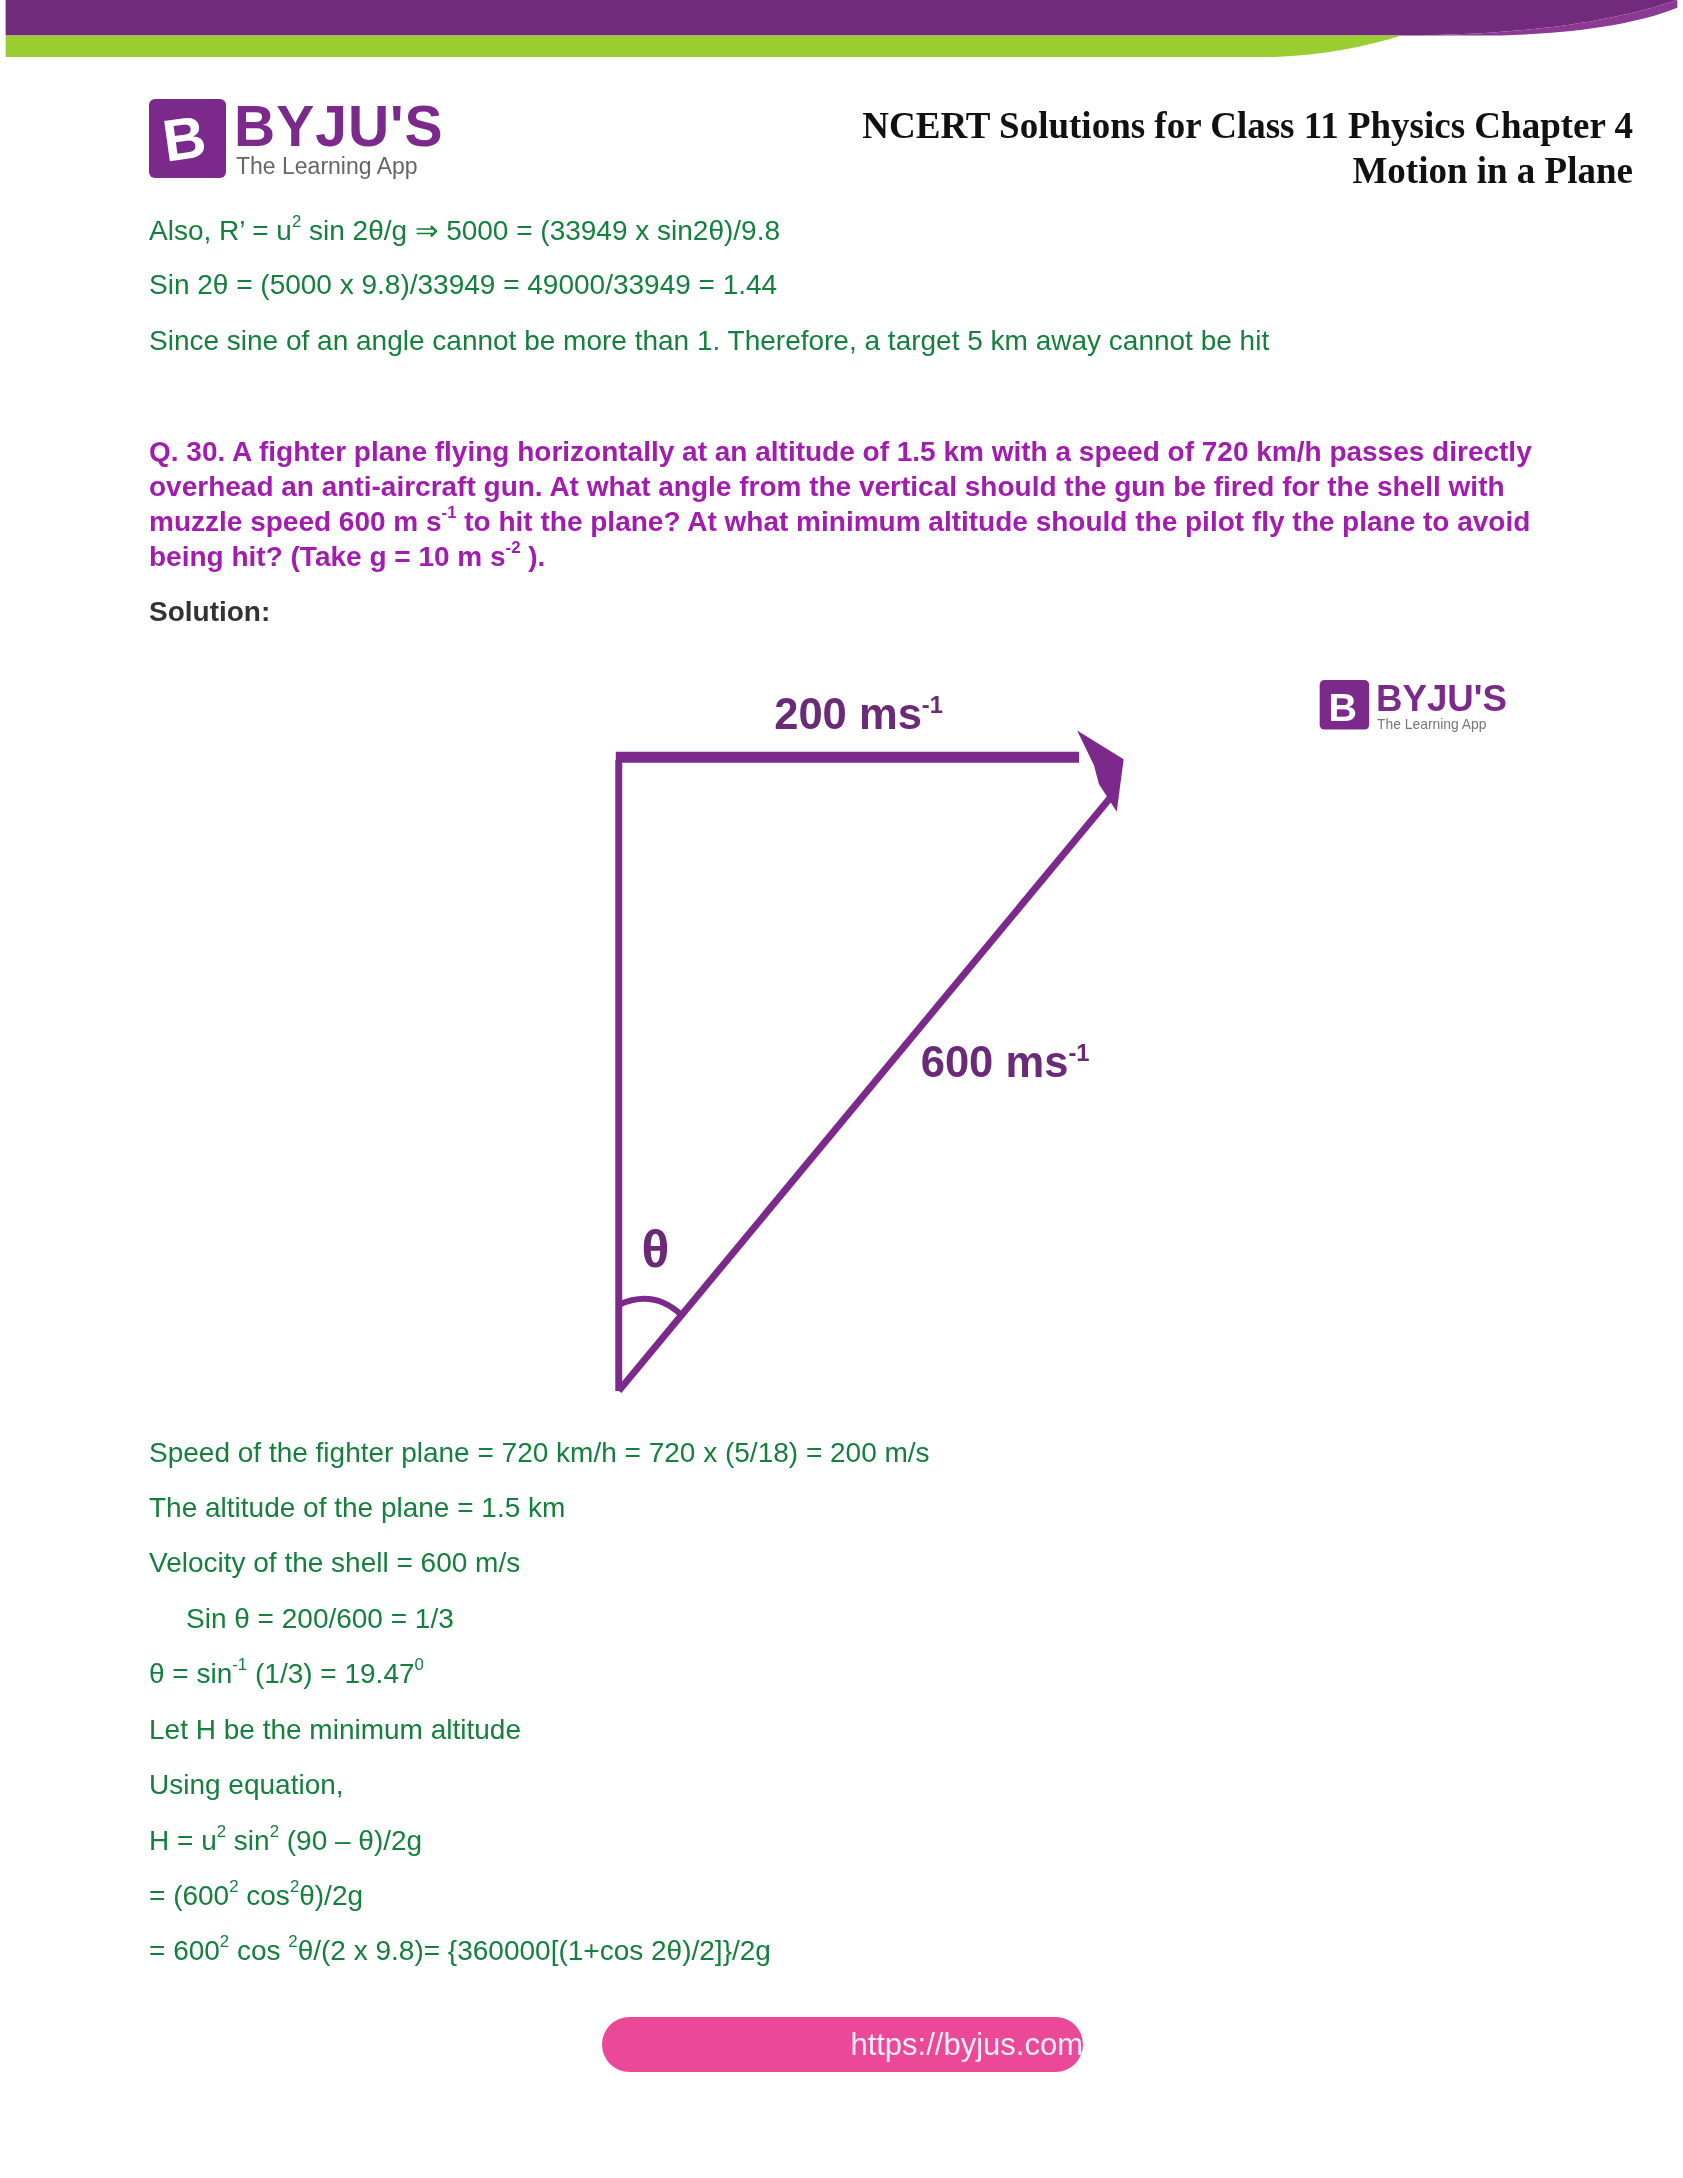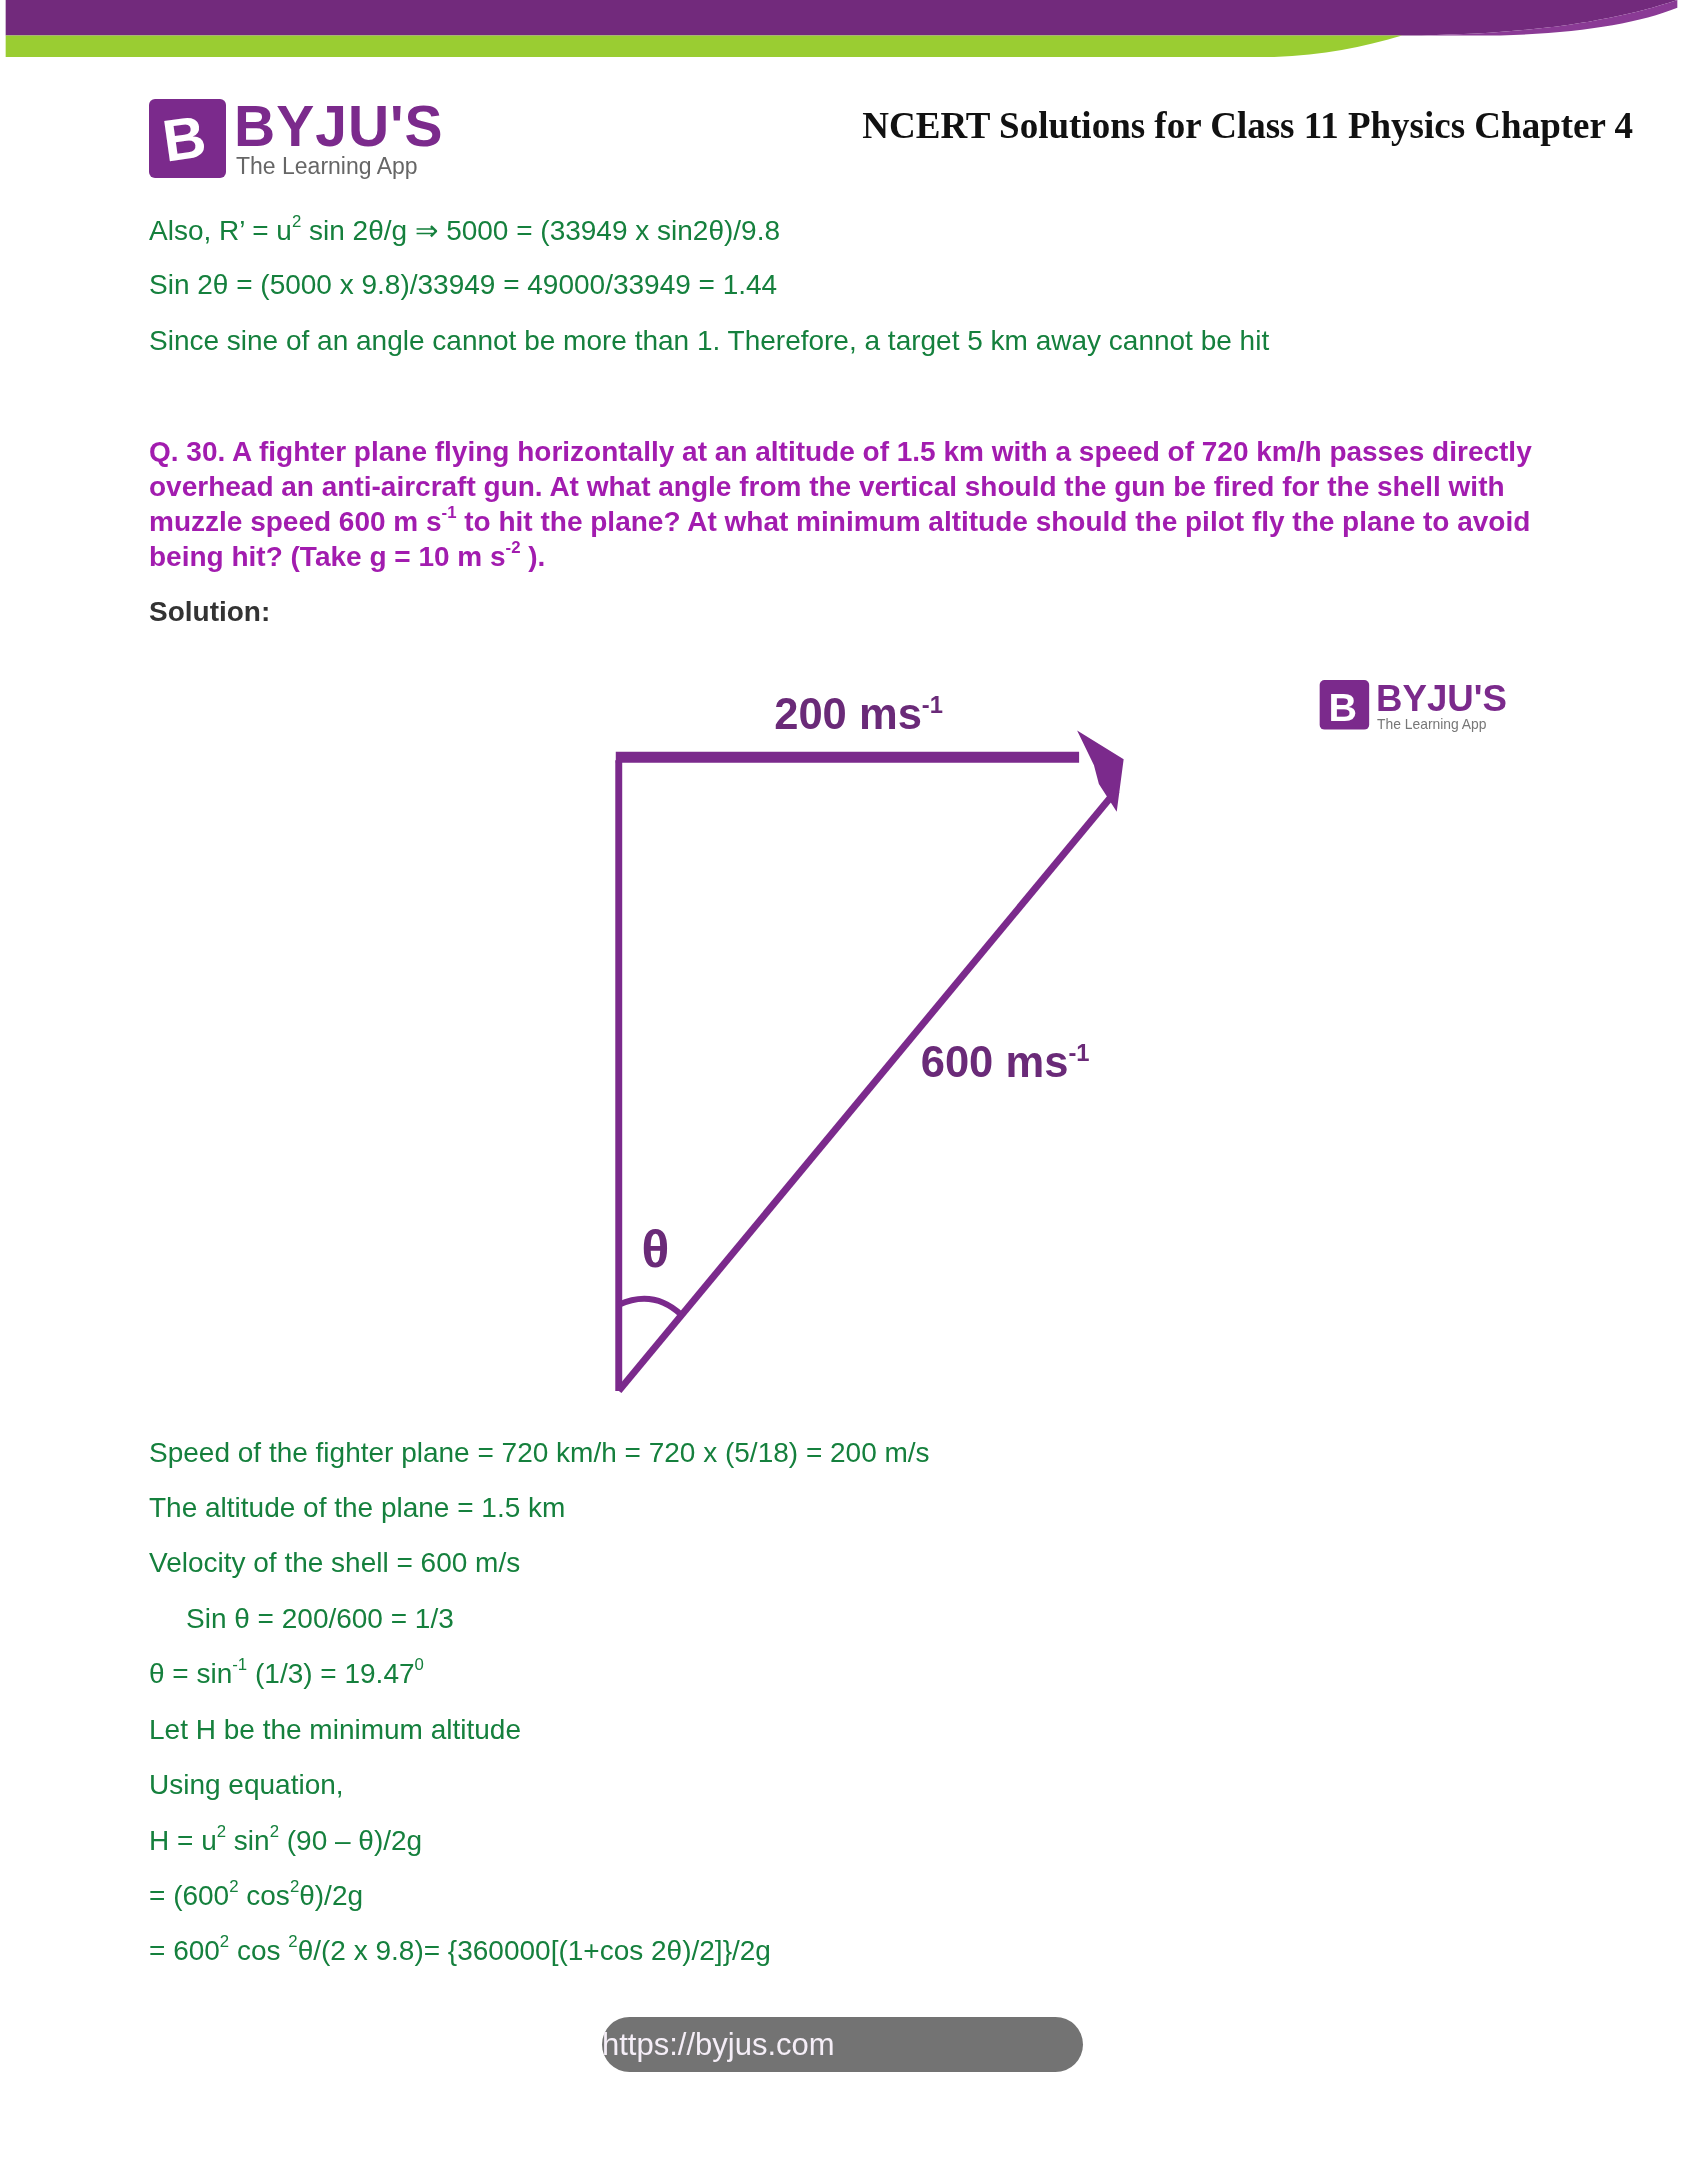--- a/index.html
+++ b/index.html
@@ -11,42 +11,43 @@
     .logo .mark span { position:absolute; left:14px; top:6px; font-size:59px; font-weight:bold; color:#ffffff; font-family:"Liberation Sans", sans-serif; transform:rotate(-8deg); }
     .logo .word { position:absolute; left:85px; top:-6px; font-size:57px; font-weight:bold; color:#7b2a8c; letter-spacing:1px; }
     .logo .tag { position:absolute; left:87px; top:54px; font-size:23px; color:#666666; }
     .doc-title { position:absolute; right:50px; top:103px; text-align:right; font-family:"Liberation Serif", serif;
                  font-weight:bold; font-size:37px; color:#111111; line-height:45px; }
     .line { position:absolute; left:149px; font-size:28px; color:#15803d; white-space:nowrap; }
     .q { position:absolute; left:149px; top:434px; width:1406px; font-size:28px; font-weight:bold; color:#a21caf; line-height:35px; }
     .sol { position:absolute; left:149px; top:596px; font-size:28px; font-weight:bold; color:#333333; }
     sup { font-size:0.6em; line-height:0; vertical-align:0.75em; }
     .diagram { position:absolute; left:594px; top:663px; width:990px; height:743px; }
-    .footer-pill { position:absolute; left:602px; top:2017px; width:481px; height:55px; background:#737373; border-radius:28px;
-                   color:#f5eef7; font-size:31px; text-align:left; line-height:55px; }
+    .footer-pill { position:absolute; left:602px; top:2017px; width:481px; height:55px; background:#ec4899; border-radius:28px;
+                   color:#f5eef7; font-size:31px; text-align:right; line-height:55px; }
   </style>
 </head>
 <body>
 
 <svg class="top-band" viewBox="0 0 1700 60" width="1683" height="59">
   <path d="M0,0 H1700 V0 C1640,20 1560,34 1440,36 H0 Z" fill="#722a7c"></path>
   <path d="M1440,36 C1560,34 1640,20 1700,0 V8 C1660,24 1600,34 1520,36 Z" fill="#8a3a95"></path>
   <path d="M0,36 H1420 C1380,48 1340,56 1290,58 H0 Z" fill="#9acd32"></path>
 </svg>
 
 <div class="logo">
   <div class="mark">
     <span>B</span>
   </div>
   <div class="word">BYJU'S</div>
   <div class="tag">The Learning App</div>
 </div>
 
 <div class="doc-title">
   <div>NCERT Solutions for Class 11 Physics Chapter 4</div>
+  <div>Motion in a Plane</div>
 </div>
 
 <div class="line" style="top:214px;"><span>Also, R’ = u</span><sup>2</sup><span> sin 2θ/g ⇒ 5000 = (33949 x sin2θ)/9.8</span></div>
 <div class="line" style="top:269px;">Sin 2θ = (5000 x 9.8)/33949 = 49000/33949 = 1.44</div>
 <div class="line" style="top:325px;">Since sine of an angle cannot be more than 1. Therefore, a target 5 km away cannot be hit</div>
 
 <div class="q"><span>Q. 30. A fighter plane flying horizontally at an altitude of 1.5 km with a speed of 720 km/h passes directly overhead an anti-aircraft gun. At what angle from the vertical should the gun be fired for the shell with muzzle speed 600 m s</span><sup>-1</sup><span> to hit the plane? At what minimum altitude should the pilot fly the plane to avoid being hit? (Take g = 10 m s</span><sup>-2</sup><span> ).</span></div>
 
 <div class="sol">Solution:</div>
 

